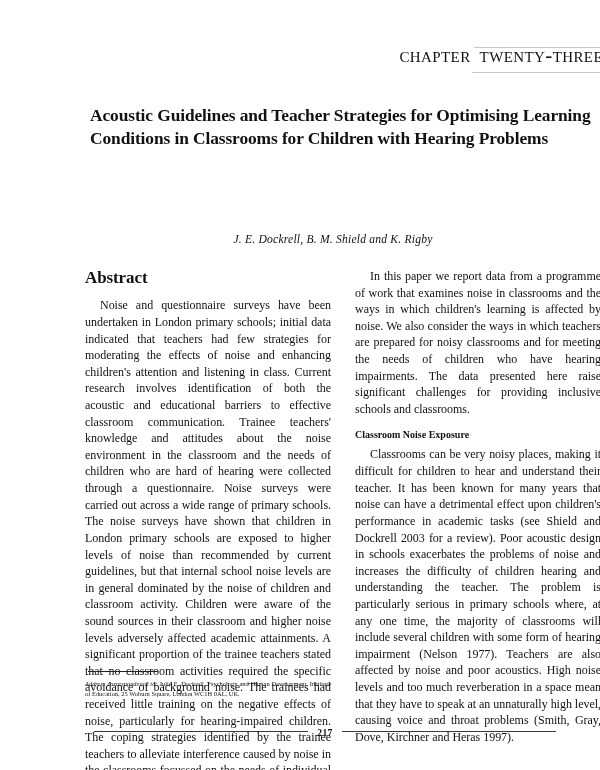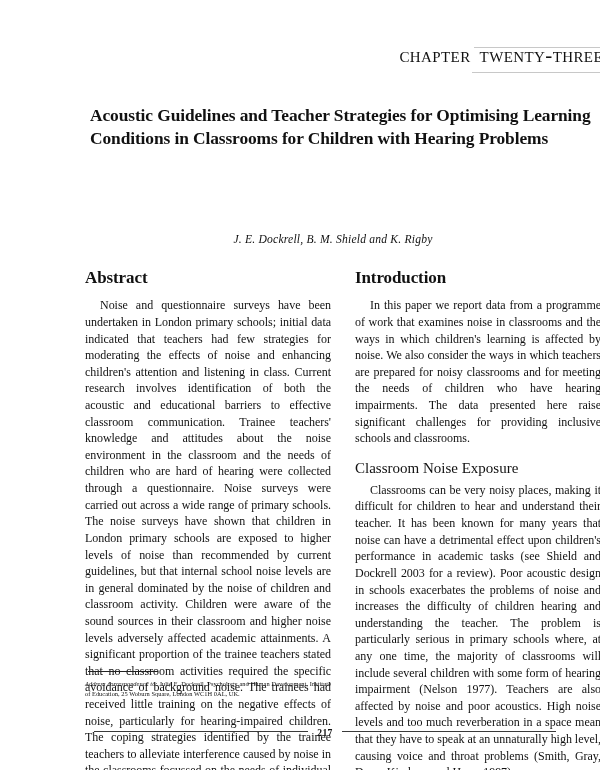--- a/index.html
+++ b/index.html
@@ -87,22 +87,22 @@
   .col-right { left: 312px; }
 
   h2.sec {
     font-size: 17px;
     font-weight: bold;
     margin: 0 0 9px 0;
     line-height: 1.2;
     letter-spacing: -0.1px;
   }
   h3.subsec {
-    font-size: 15px;
-    font-weight: normal;
+    font-size: 10px;
+    font-weight: bold;
     margin: 12px 0 5px 0;
     line-height: 1.2;
   }
   p.body {
     margin: 0;
     font-size: 12px;
     line-height: 1.385;
     text-align: justify;
     text-indent: 15px;
     hyphens: manual;
@@ -170,21 +170,20 @@
   <div class="title">Acoustic Guidelines and Teacher Strategies for Optimising Learning Conditions in Classrooms for Children with Hearing Problems</div>
 
   <div class="authors">J. E. Dockrell, B. M. Shield and K. Rigby</div>
 
   <div class="col col-left">
     <h2 class="sec">Abstract</h2>
     <p class="body">Noise and questionnaire surveys have been undertaken in London primary schools; initial data indicated that teachers had few strategies for moderating the effects of noise and enhancing children's attention and listening in class. Current research involves identification of both the acoustic and educational barriers to effective classroom communication. Trainee teachers' knowledge and attitudes about the noise environment in the classroom and the needs of children who are hard of hearing were collected through a questionnaire. Noise surveys were carried out across a wide range of primary schools. The noise surveys have shown that children in London primary schools are exposed to higher levels of noise than recommended by current guidelines, but that internal school noise levels are in general dominated by the noise of children and classroom activity. Children were aware of the sound sources in their classroom and higher noise levels adversely affected academic attainments. A significant proportion of the trainee teachers stated that no classroom activities required the specific avoidance of background noise. The trainees had received little training on the negative effects of noise, particularly for hearing-impaired children. The coping strategies identified by the trainee teachers to alleviate interference caused by noise in the classrooms focussed on the needs of individual children; but the specific strategies identified would be difficult to implement in UK primary classrooms.</p>
   </div>
 
   <div class="col col-right">
-    <h2 class="sec">Introduction</h2>
     <p class="body">In this paper we report data from a programme of work that examines noise in classrooms and the ways in which children's learning is affected by noise. We also consider the ways in which teachers are prepared for noisy classrooms and for meeting the needs of children who have hearing impairments. The data presented here raise significant challenges for providing inclusive schools and classrooms.</p>
     <h3 class="subsec">Classroom Noise Exposure</h3>
     <p class="body">Classrooms can be very noisy places, making it difficult for children to hear and understand their teacher. It has been known for many years that noise can have a detrimental effect upon children's performance in academic tasks (see Shield and Dockrell 2003 for a review). Poor acoustic design in schools exacerbates the problems of noise and increases the difficulty of children hearing and understanding the teacher. The problem is particularly serious in primary schools where, at any one time, the majority of classrooms will include several children with some form of hearing impairment (Nelson 1977). Teachers are also affected by noise and poor acoustics. High noise levels and too much reverberation in a space mean that they have to speak at an unnaturally high level, causing voice and throat problems (Smith, Gray, Dove, Kirchner and Heras 1997).</p>
   </div>
 
   <div class="footnote-rule"></div>
   <div class="footnote"><span class="lead">Address correspondence to:</span><span> Julie E. Dockrell, Psychology and Human Development, Institute of Education, 25 Woburn Square, London WC1H 0AL, UK.</span></div>
 
   <div class="footer">
     <div class="rule"></div>

